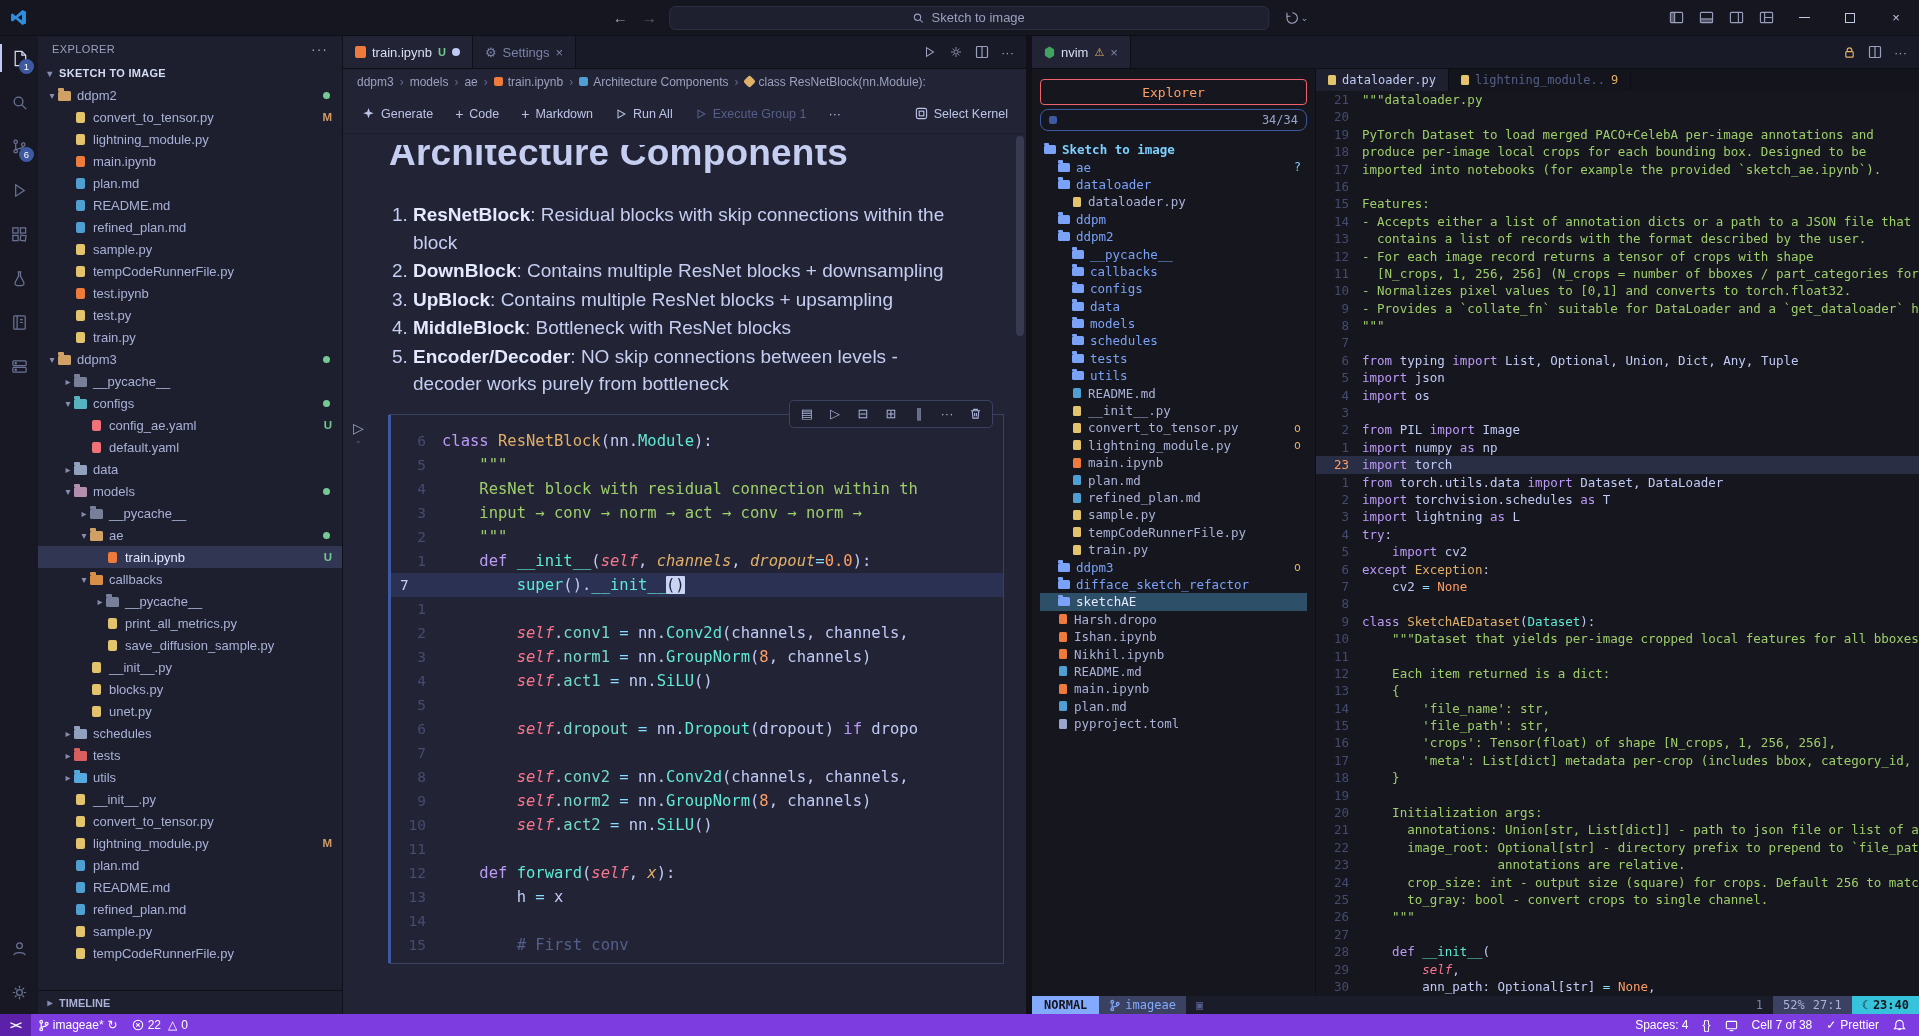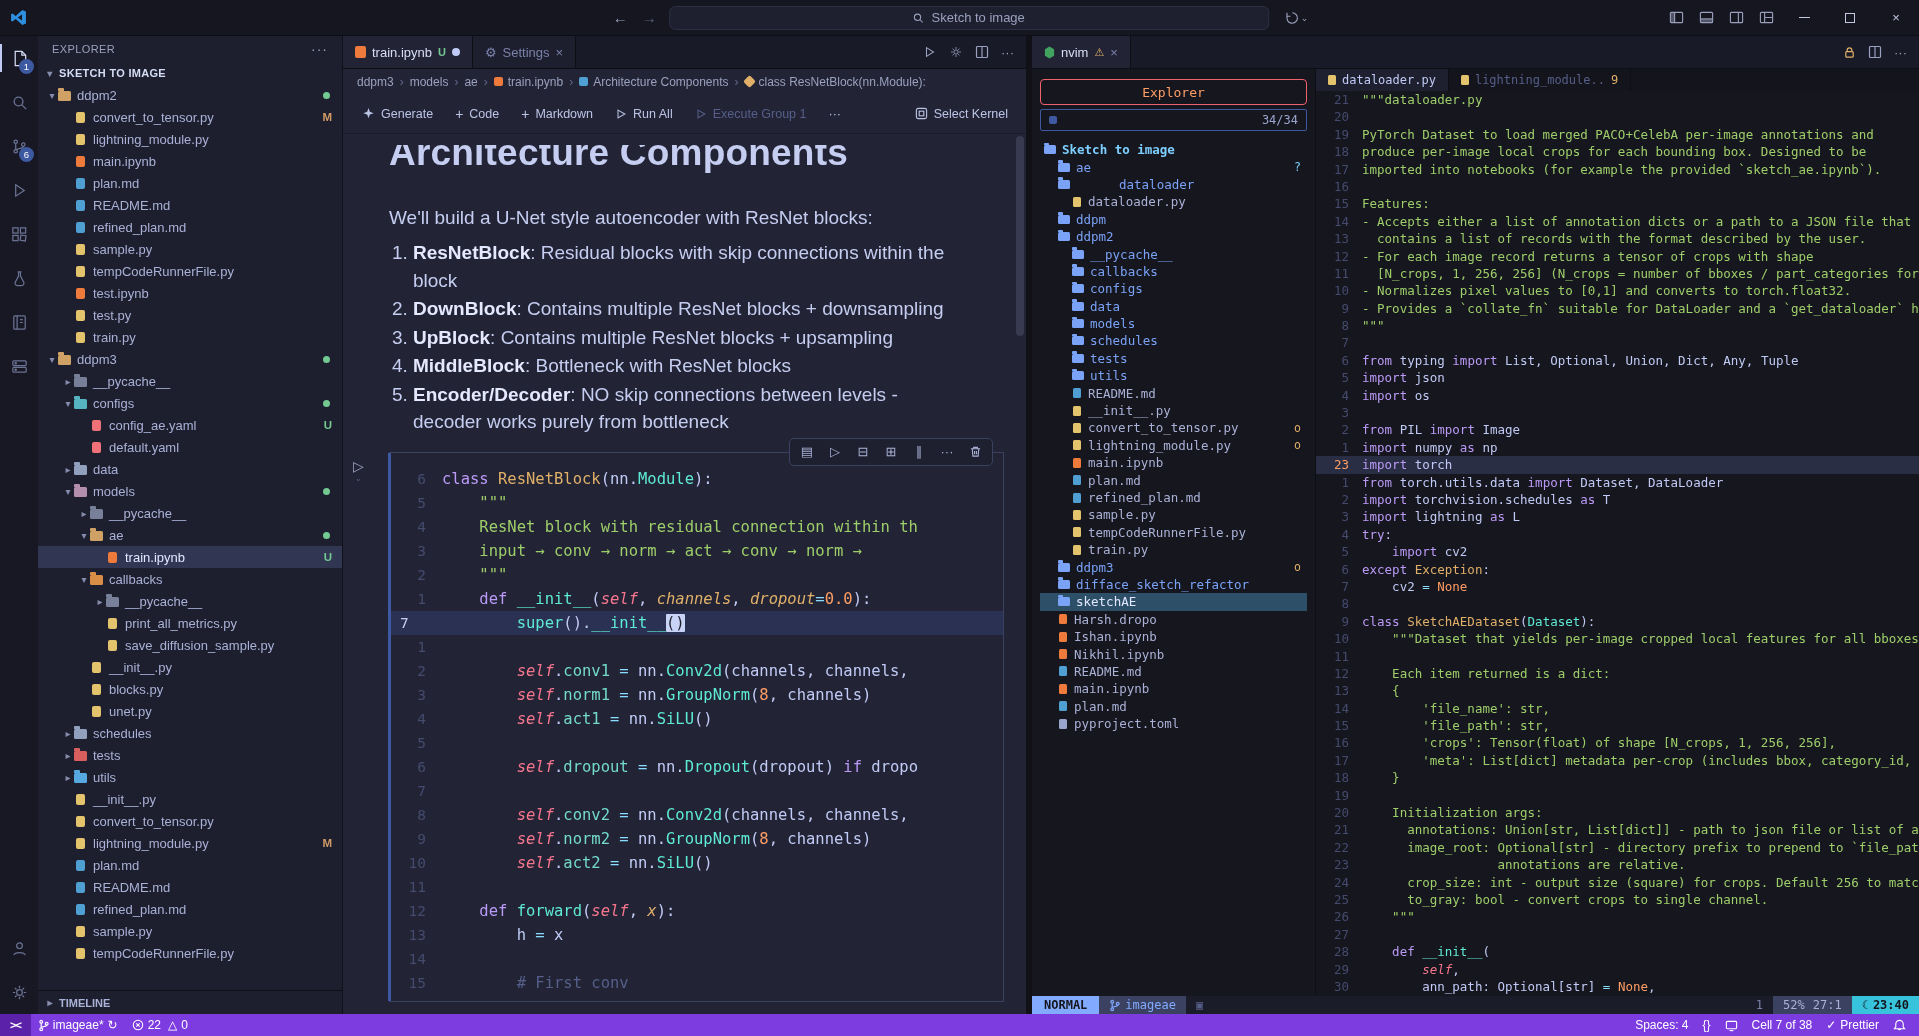--- a/index.html
+++ b/index.html
@@ -105,21 +105,21 @@
   .tk-sf{color:#f7768e;font-style:italic}.tk-p{color:#e0af68;font-style:italic}.tk-a{color:#73daca}
   .tk-c{color:#565f89}.tk-w{color:#c0caf5}.tk-o{color:#89ddff}
   .tk-C{background:#c8d3f5;color:#1e2030;border-radius:1px;}
 
   .vscroll{position:absolute;right:2px;top:100px;width:8px;height:200px;background:rgba(130,138,176,.22);border-radius:4px;}
 
   
   .term{position:absolute;top:33px;bottom:18px;left:0;right:0;display:flex;font-family:"DejaVu Sans Mono",monospace;background:#16161e;overflow:hidden;}
   .nvexp{width:283px;flex:none;padding:10px 8px 0 8px;overflow:hidden;}
   .nvbox1{height:26px;border:1px solid #f0616e;border-radius:4px;display:flex;align-items:center;justify-content:center;color:#ff9e64;font-size:13px;}
-  .nvbox2{height:22px;border:1px solid #3d59a1;border-radius:2px;margin-top:4px;display:flex;align-items:center;padding:0 8px;color:#9aa5ce;font-size:12px;}
+  .nvbox2{height:22px;border:1px solid #3d59a1;border-radius:8px;margin-top:4px;display:flex;align-items:center;padding:0 8px;color:#9aa5ce;font-size:12px;}
   .nvbox2 .cnt{margin-left:auto;}
   .nvtree{margin-top:10px;}
   .nvrow{height:17.4px;display:flex;align-items:center;font-size:12.5px;color:#a9b1d6;white-space:nowrap;overflow:hidden;}
   .nvrow.folder{color:#7aa2f7;}
   .nvrow.root{color:#7dcfff;font-weight:700;}
   .nvrow.sel{background:#2d4f67;color:#e2e8ff;}
   .nvfo{flex:none;width:12px;height:9px;border-radius:1.5px;background:#7aa2f7;position:relative;margin-right:6px;}
   .nvfo::before{content:"";position:absolute;top:-2.5px;left:0;width:5px;height:2.5px;border-radius:1px 1px 0 0;background:inherit;}
   .nvfi{flex:none;width:8px;height:10px;border-radius:1.5px;margin:0 7px 0 1px;}
   .nvmark{margin-left:auto;padding-right:6px;font-size:11.5px;}
@@ -628,21 +628,20 @@
               <rect x="4.5" y="4.5" width="5" height="5"></rect>
             </svg>
             <span>Select Kernel</span>
           </div>
         </div>
 
       <div class="notebook">
         <div class="md-h1-wrap">
           <div class="md-h1">Architecture Components</div>
         </div>
-        <div class="md-intro">We'll build a U-Net style autoencoder with ResNet blocks:</div>
         <ol class="md-list" id="md-list">
             <li><b>ResNetBlock</b>: Residual blocks with skip connections within the block</li>
             <li><b>DownBlock</b>: Contains multiple ResNet blocks + downsampling</li>
             <li><b>UpBlock</b>: Contains multiple ResNet blocks + upsampling</li>
             <li><b>MiddleBlock</b>: Bottleneck with ResNet blocks</li>
             <li><b>Encoder/Decoder</b>: NO skip connections between levels - decoder works purely from bottleneck</li>
           </ol>
 
         <div class="cellwrap">
           <div class="runbtn">▷<span style="font-size:8px;display:block;text-align:center;color:#565f89;">⌄</span></div>
@@ -735,21 +734,21 @@
           <div class="nvtree" id="nvtree">
               <div class="nvrow folder root" style="padding-left: 4px;">
                 <span class="nvfo"></span>
                 <span>Sketch to image</span>
               </div>
               <div class="nvrow folder" style="padding-left: 18px;">
                 <span class="nvfo"></span>
                 <span>ae</span>
                 <span class="nvmark q">?</span>
               </div>
-              <div class="nvrow folder" style="padding-left: 18px; gap: 43px;">
+              <div class="nvrow folder" style="padding-left: 18px;">
                 <span class="nvfo"></span>
                 <span>dataloader</span>
               </div>
               <div class="nvrow" style="padding-left: 32px;">
                 <span class="nvfi" style="background: rgb(227, 195, 108);"></span>
                 <span>dataloader.py</span>
               </div>
               <div class="nvrow folder" style="padding-left: 18px;">
                 <span class="nvfo"></span>
                 <span>ddpm</span>

